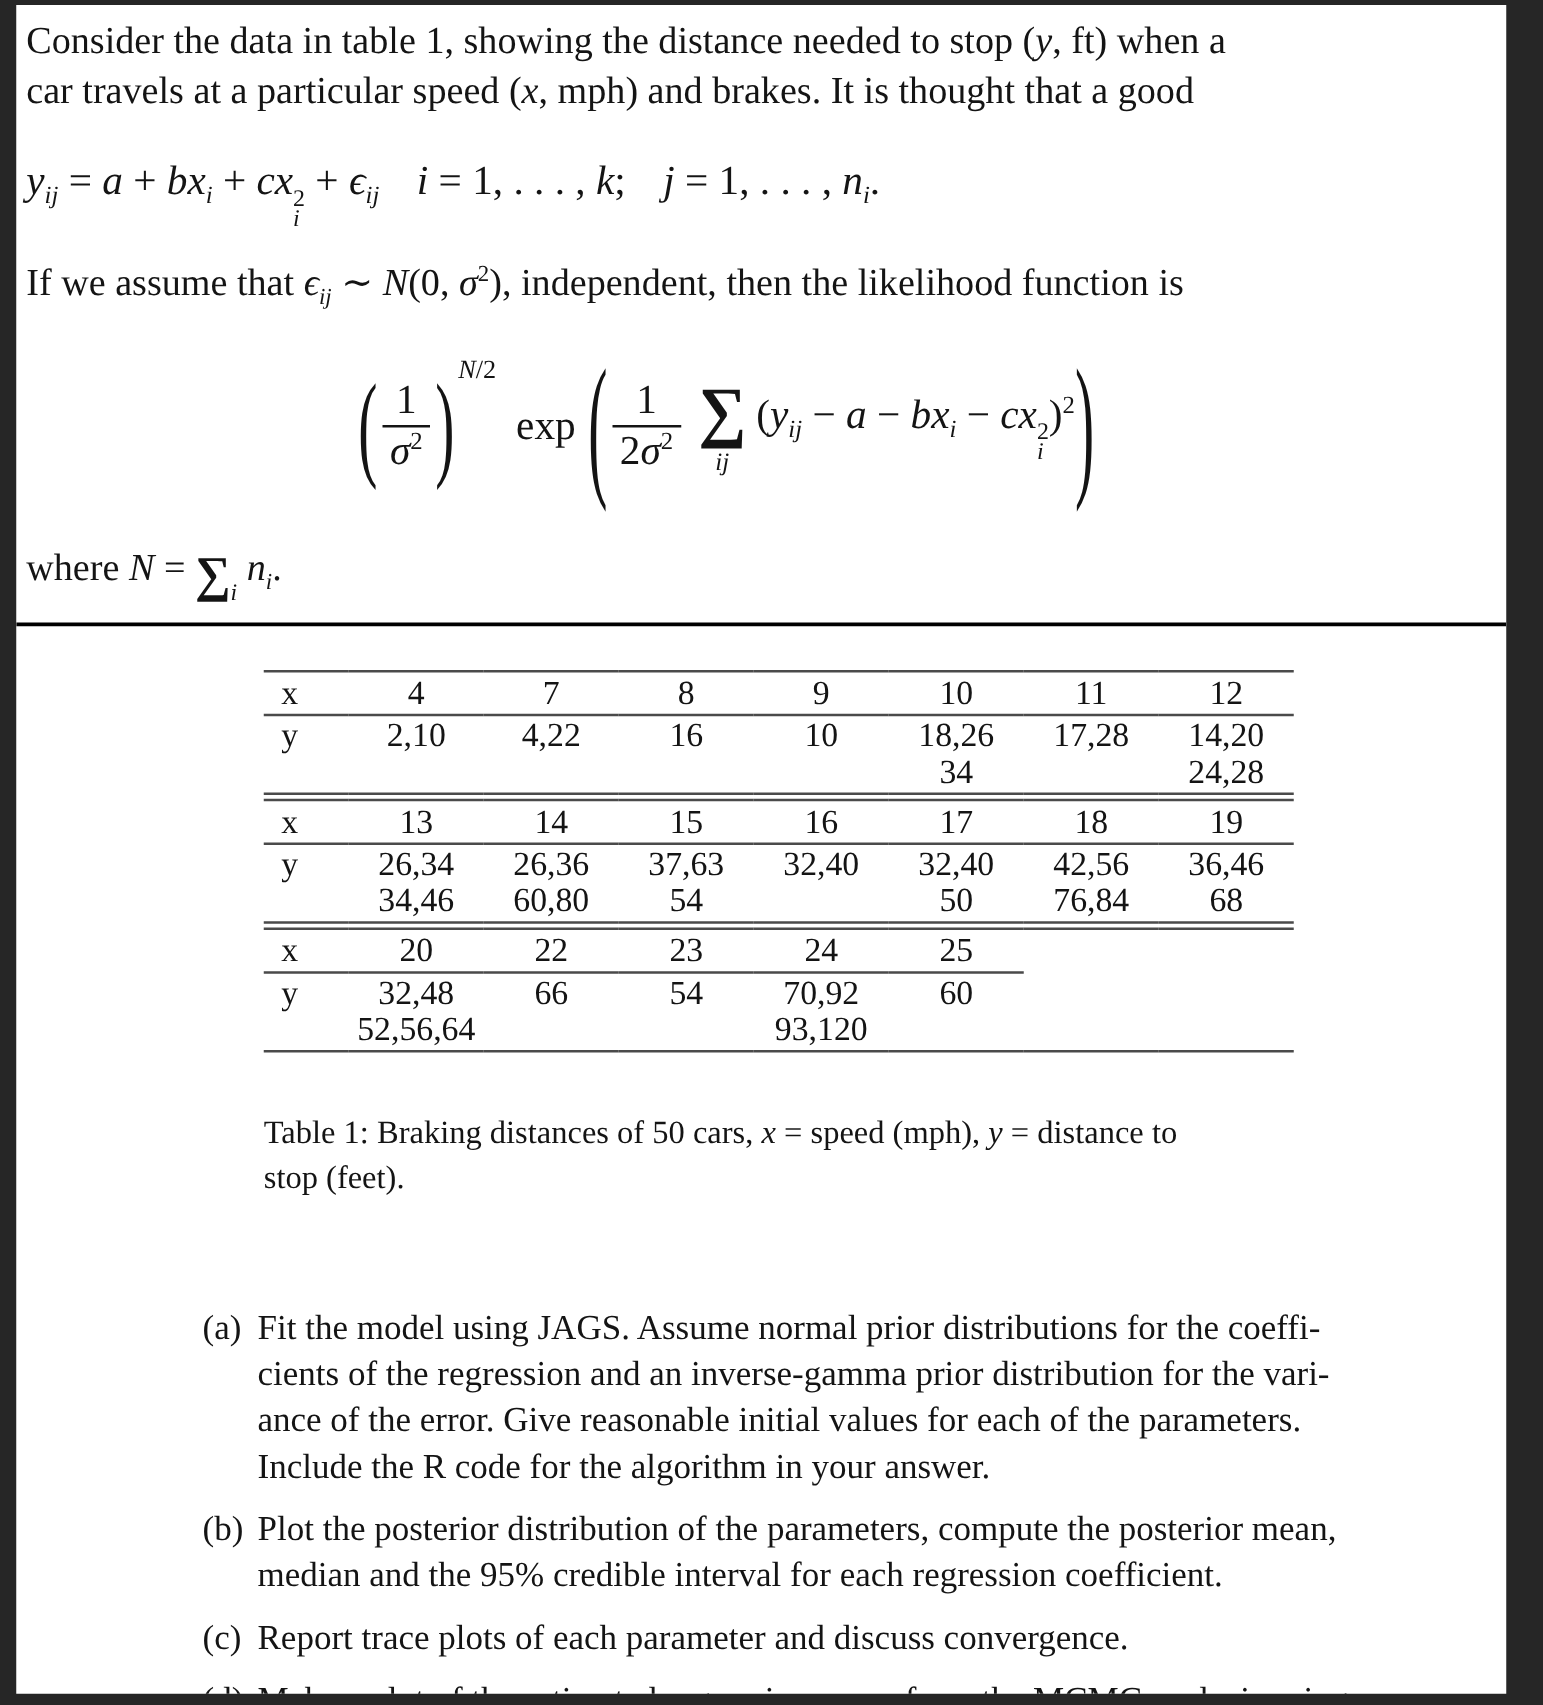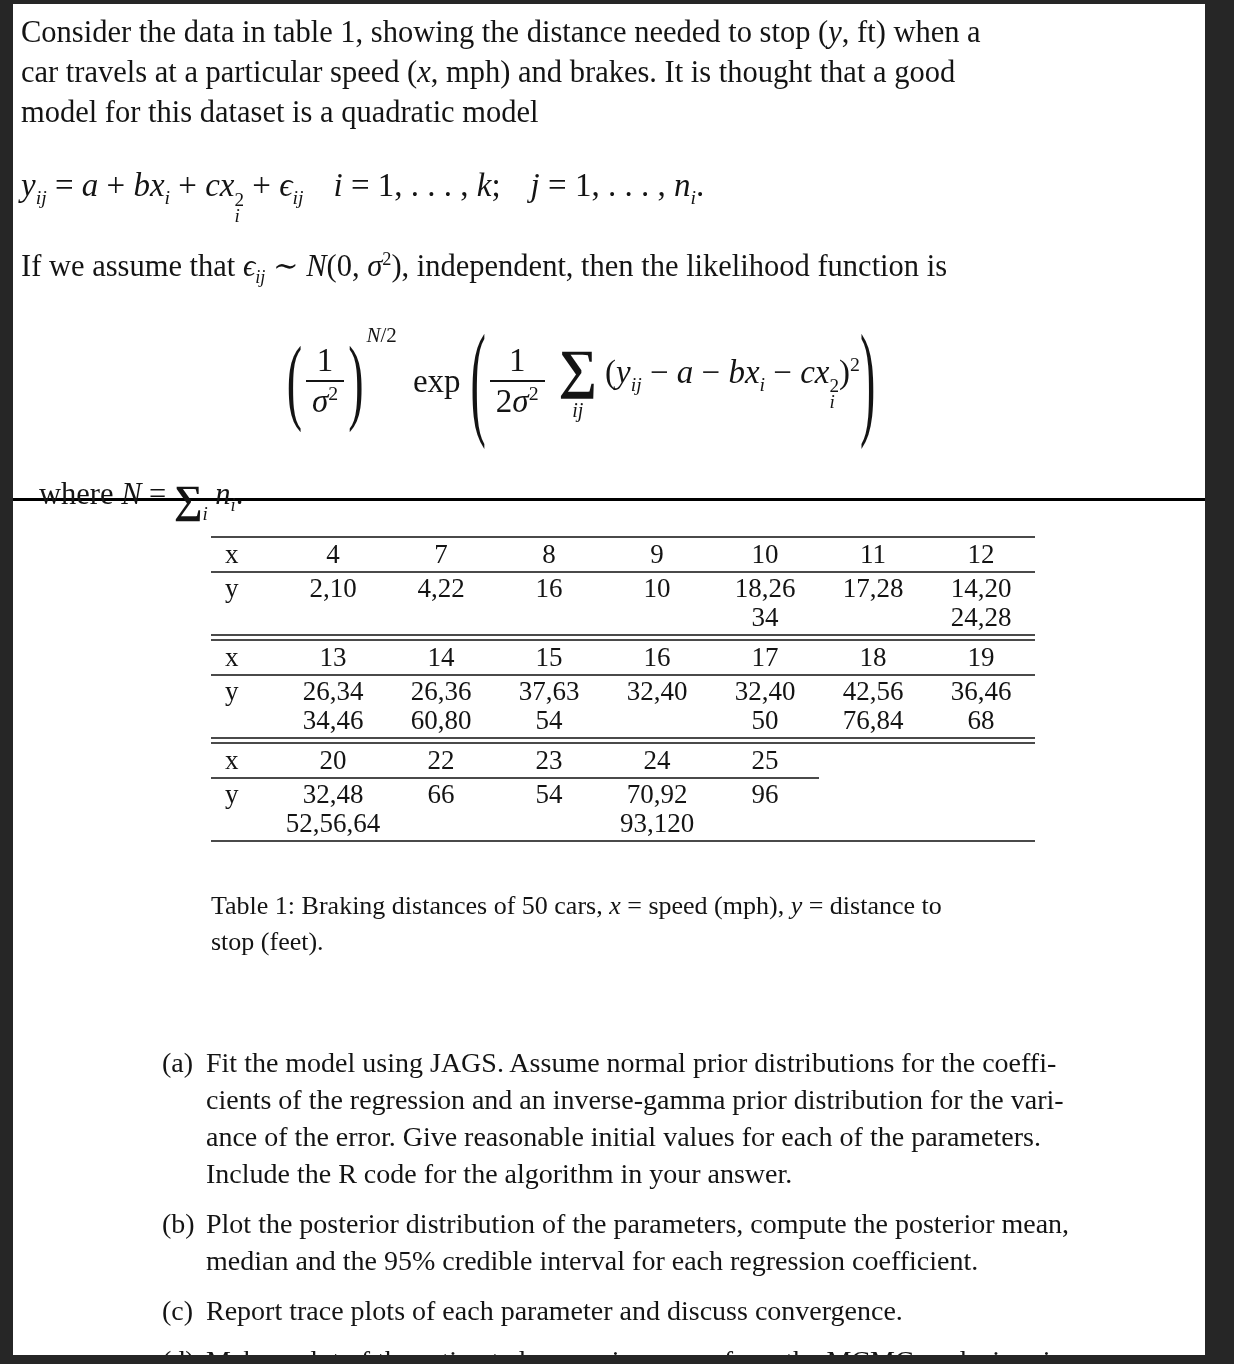--- a/index.html
+++ b/index.html
@@ -69,21 +69,21 @@
   .pow{
     position:relative;top:-46px;font-size:21px;margin-left:3px;
   }
   .expword{margin:0 10px 0 16px;font-style:normal;}
   .sumstack{
     display:inline-flex;flex-direction:column;align-items:center;
     line-height:1;margin:0 8px 0 10px;vertical-align:middle;
   }
   .sumstack .sigma{font-size:54px;font-weight:600;}
   .sumstack .limits{font-size:20px;font-style:italic;margin-top:4px;}
-  .where-line{margin-top:18px;margin-left:18px;}
+  .where-line{margin-top:18px;}
   .inline-sum{font-size:40px;vertical-align:-9px;font-weight:600;font-style:normal;}
   .inline-sum-sub{font-size:19px;font-style:italic;vertical-align:-16px;}
   
   .table-zone{margin-top:35px;}
   table.dtable{
     border-collapse:collapse;table-layout:fixed;
     margin-left:198px;
     width:824px;
     border-top:2px solid #4a4a4a;
     border-bottom:2px solid #4a4a4a;
@@ -112,21 +112,20 @@
 </head>
 <body>
 
 <div class="page">
 
   <div class="top-section">
 
     <div>
       <span>Consider the data in table 1, showing the distance needed to stop (</span><span class="it">y</span><span>, ft) when a</span><br>
       <span>car travels at a particular speed (</span><span class="it">x</span><span>, mph) and brakes.  It is thought that a good</span><br>
-      <span>model for this dataset is a quadratic model</span>
     </div>
 
     <div class="eq1">
       <span class="it">y</span><sub class="m">ij</sub><span class="rm"> = </span><span class="it">a</span><span class="rm"> + </span><span class="it">bx</span><sub class="m">i</sub><span class="rm"> + </span><span class="it">cx</span><span class="ss">
           <span class="s2">2</span>
           <span>i</span>
         </span><span class="rm"> + </span><span class="it">ϵ</span><sub class="m">ij</sub><span class="eqgap"></span><span class="it">i</span><span class="rm"> = 1, . . . , </span><span class="it">k</span><span class="rm">;</span><span class="eqgap"></span><span class="it">j</span><span class="rm"> = 1, . . . , </span><span class="it">n</span><sub class="m">i</sub><span class="rm">.</span>
     </div>
 
     <div class="para2">
@@ -266,21 +265,21 @@
         <td></td>
       </tr>
       <tr class="yr">
         <td class="lab">y</td>
         <td>32,48
 52,56,64</td>
         <td>66</td>
         <td>54</td>
         <td>70,92
 93,120</td>
-        <td>96</td>
+        <td>60</td>
         <td></td>
         <td></td>
       </tr>
     </tbody>
       </table>
 
     <div class="caption">
       <div>
         <span>Table 1:  Braking distances of 50 cars, </span><span class="it">x</span><span> = speed (mph), </span><span class="it">y</span><span> = distance to</span>
       </div>

